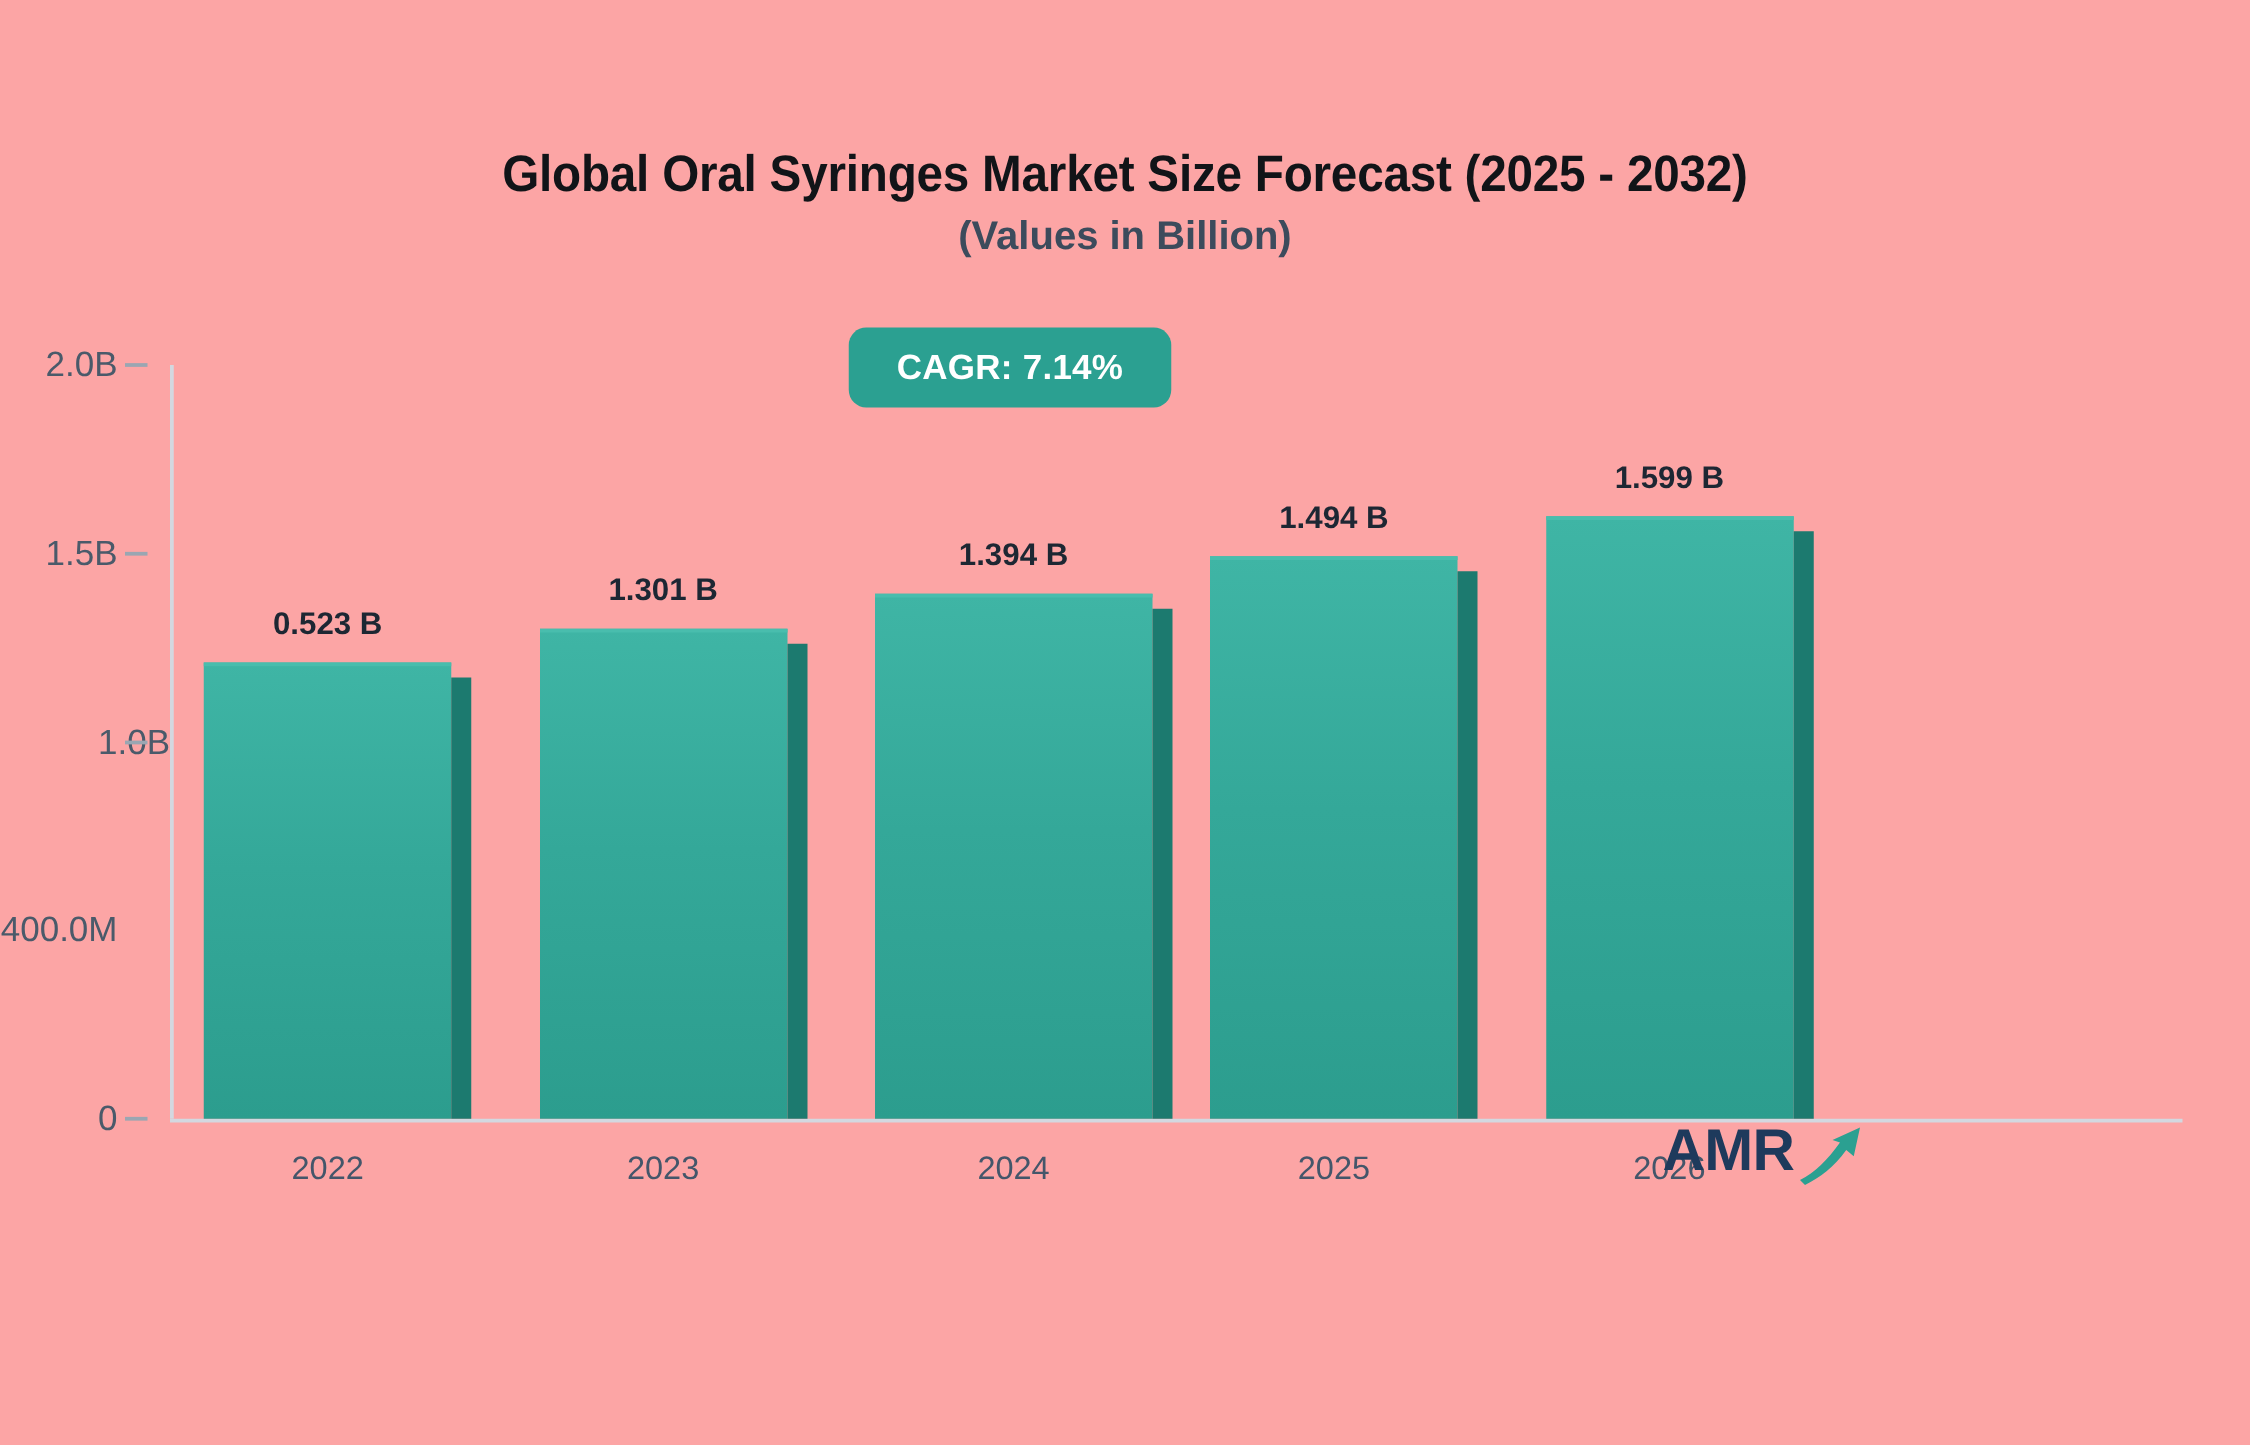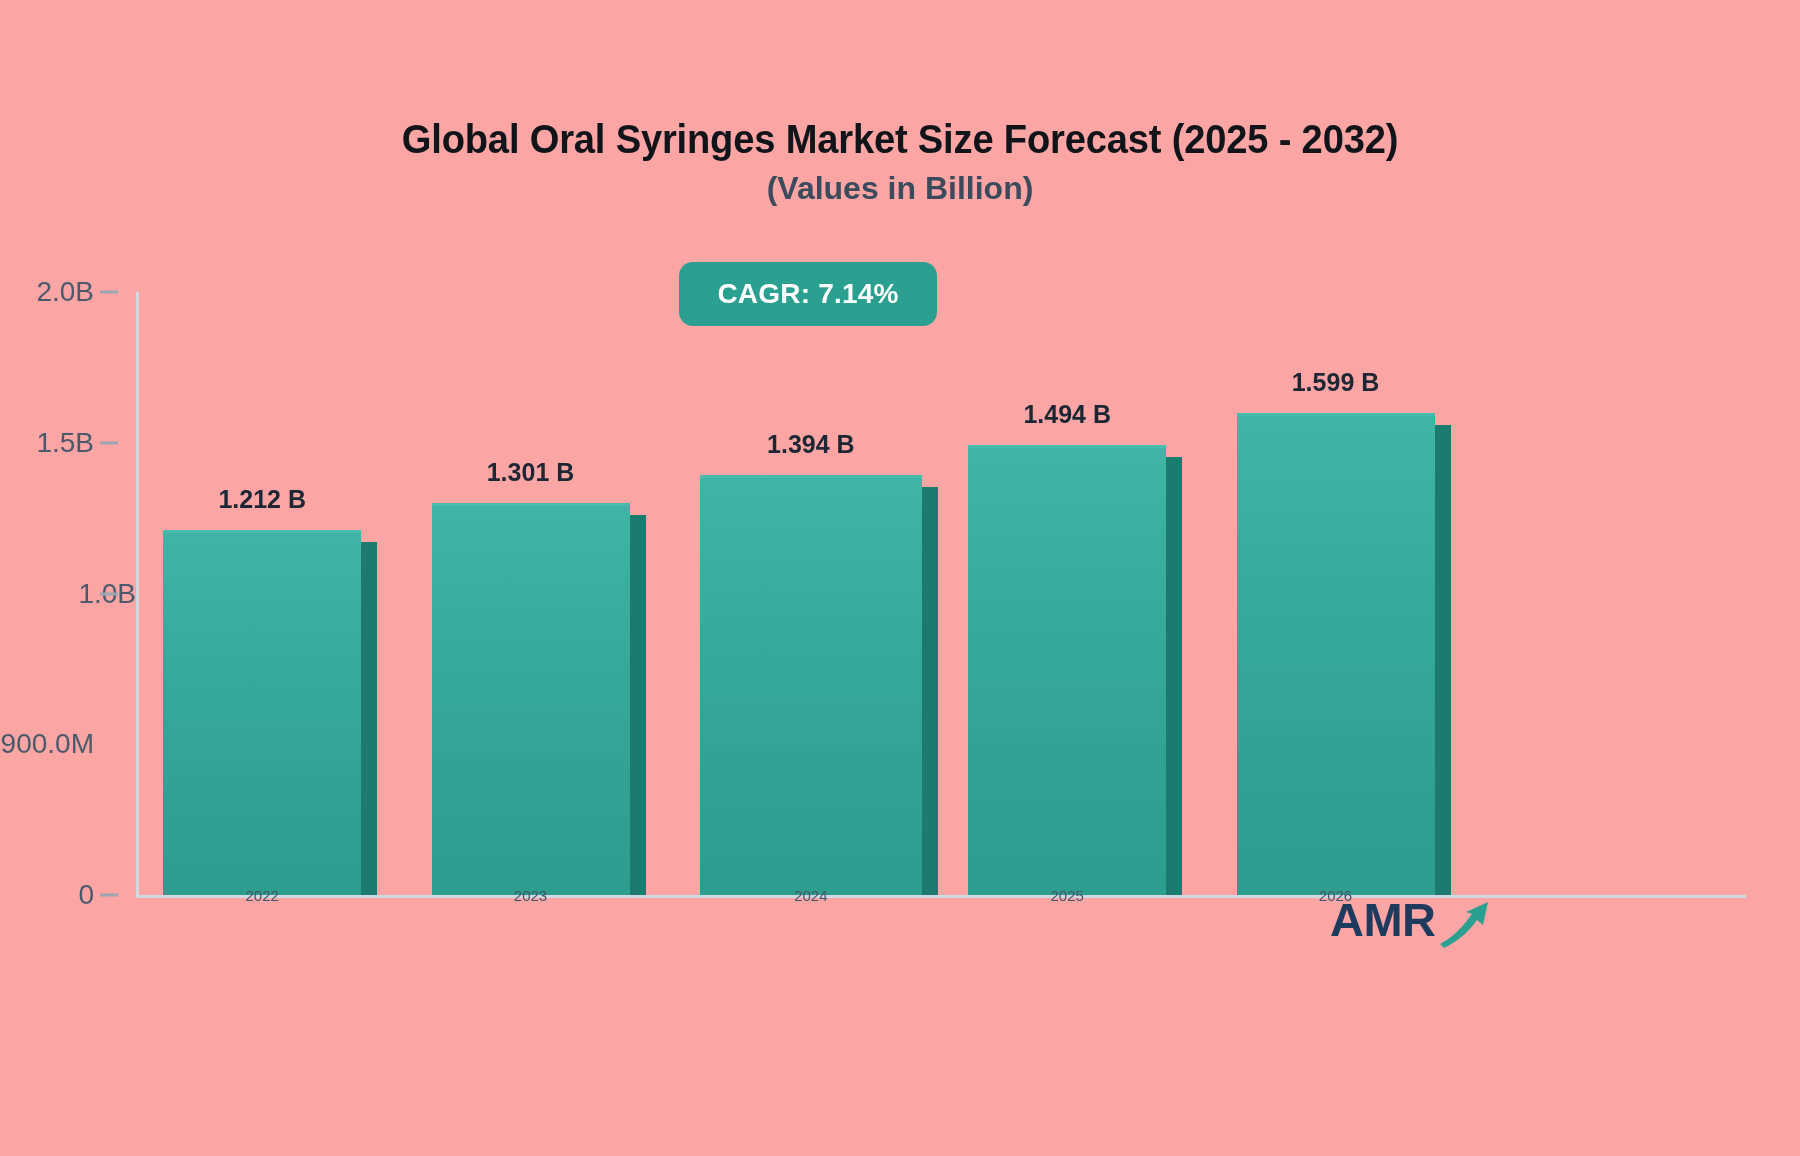--- a/index.html
+++ b/index.html
@@ -160,22 +160,22 @@
     transform: translateX(-50%);
     font-size: 25px;
     font-weight: bold;
     color: #1d2733;
     white-space: nowrap;
   }
   .xlabel {
     position: absolute;
     left: 50%;
     transform: translateX(-50%);
-    top: 595px;
-    font-size: 15px;
+    top: 627px;
+    font-size: 26px;
     color: #44566a;
     white-space: nowrap;
   }
 
   
   .logo {
     position: absolute;
     left: 1330px;
     top: 892px;
     width: 160px;
@@ -212,21 +212,21 @@
 
   <div id="plot">
     <div class="y-spine"></div>
     <div class="x-spine"></div>
     <div class="bars" id="bars-layer">
         <div class="barslot" style="left: 27.1667px; width: 198px;">
           <div class="bar" style="height: 365.418px;">
             <div class="bar-top-hl"></div>
           </div>
           <div class="bar-side" style="height: 353.418px;"></div>
-          <div class="barlabel" style="bottom: 381.418px;">1.212 B</div>
+          <div class="barlabel" style="bottom: 381.418px;">0.523 B</div>
           <div class="xlabel">2022</div>
         </div>
         <div class="barslot" style="left: 295.5px; width: 198px;">
           <div class="bar" style="height: 392.251px;">
             <div class="bar-top-hl"></div>
           </div>
           <div class="bar-side" style="height: 380.251px;"></div>
           <div class="barlabel" style="bottom: 408.251px;">1.301 B</div>
           <div class="xlabel">2023</div>
         </div>
@@ -253,21 +253,21 @@
           <div class="bar-side" style="height: 470.099px;"></div>
           <div class="barlabel" style="bottom: 498.099px;">1.599 B</div>
           <div class="xlabel">2026</div>
         </div>
       </div>
   </div>
 
   <div id="yticks-layer">
       <div class="ytick" style="top: 895px; left: 0px; width: 94px;">0</div>
       <div class="ydash" style="top: 895px; left: 100px;"></div>
-      <div class="ytick" style="top: 744.25px; left: 0px; width: 94px;">900.0M</div>
+      <div class="ytick" style="top: 744.25px; left: 0px; width: 94px;">400.0M</div>
       <div class="ytick" style="top: 593.5px; left: 0px; width: 94px; margin-left: 42px;">1.0B</div>
       <div class="ydash" style="top: 593.5px; left: 100px;"></div>
       <div class="ytick" style="top: 442.75px; left: 0px; width: 94px;">1.5B</div>
       <div class="ydash" style="top: 442.75px; left: 100px;"></div>
       <div class="ytick" style="top: 292px; left: 0px; width: 94px;">2.0B</div>
       <div class="ydash" style="top: 292px; left: 100px;"></div>
     </div>
 
   <div class="logo">
     <div class="logo-text">AMR</div>

